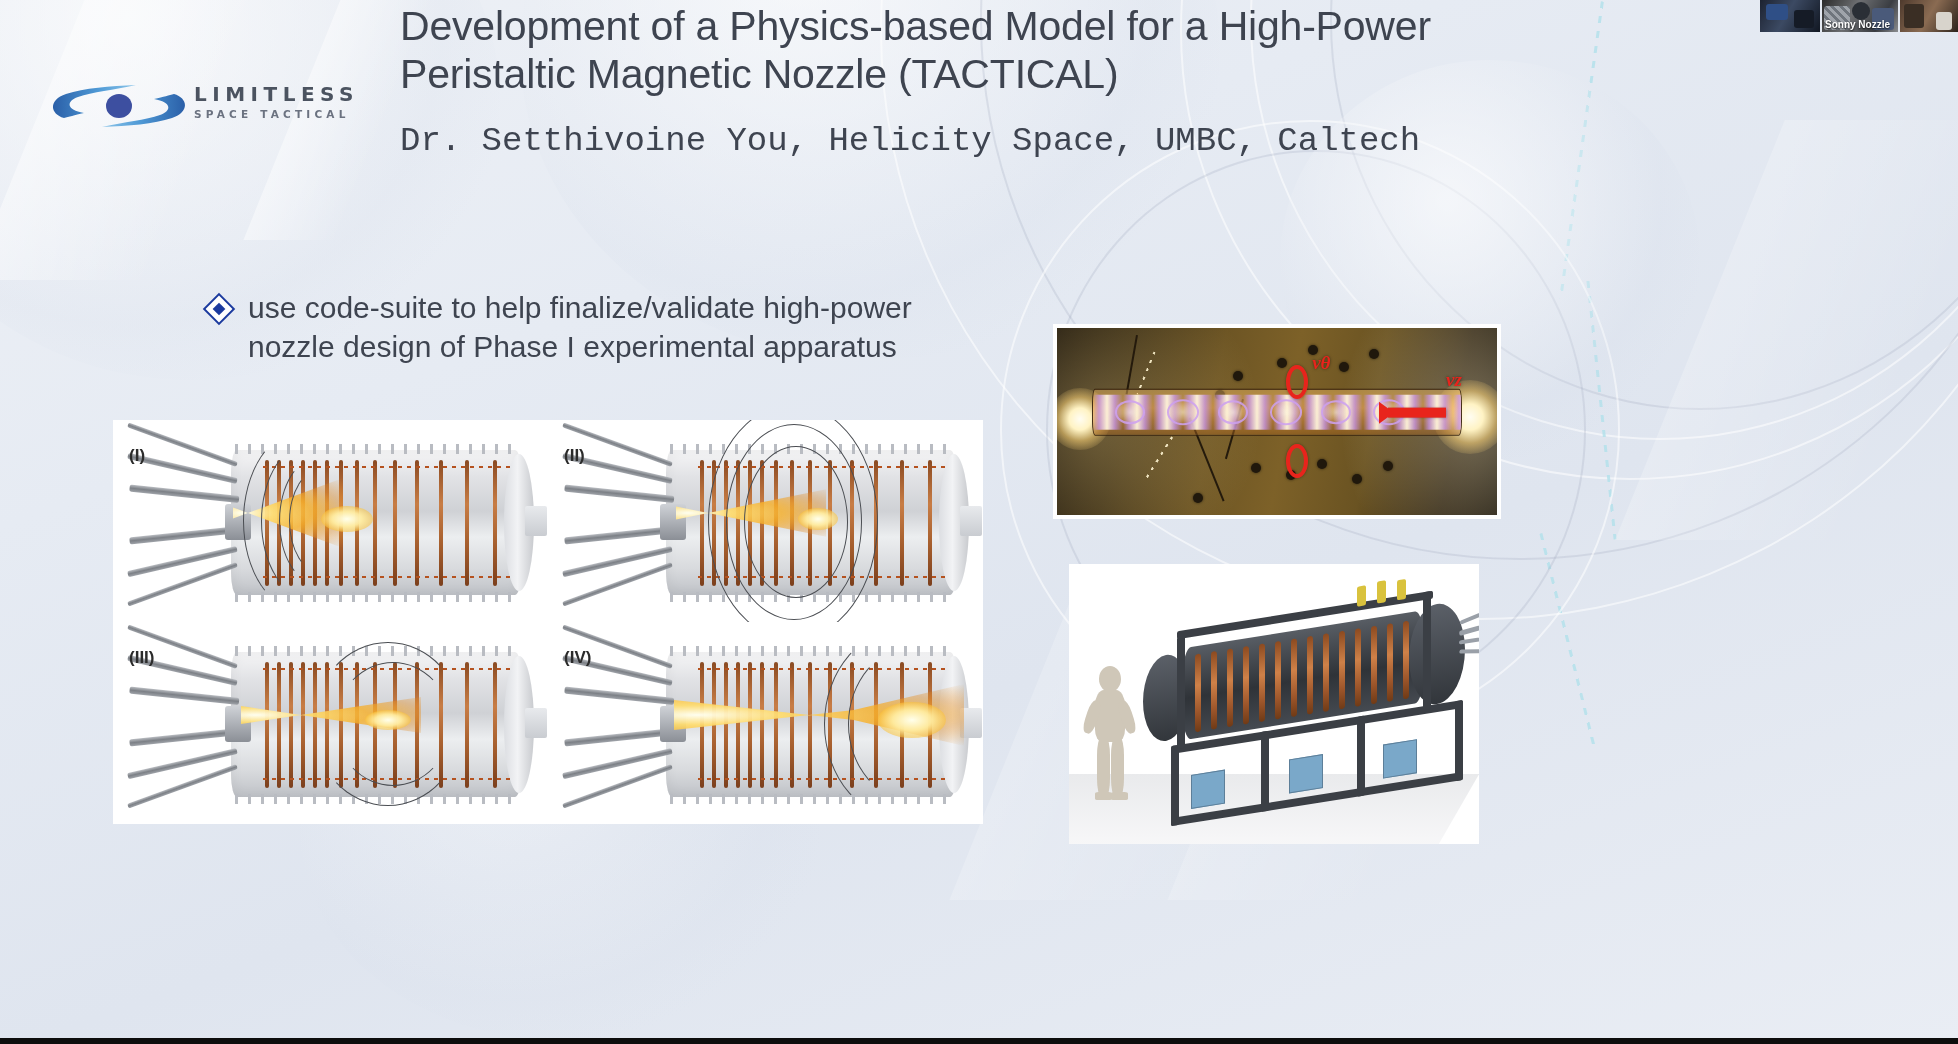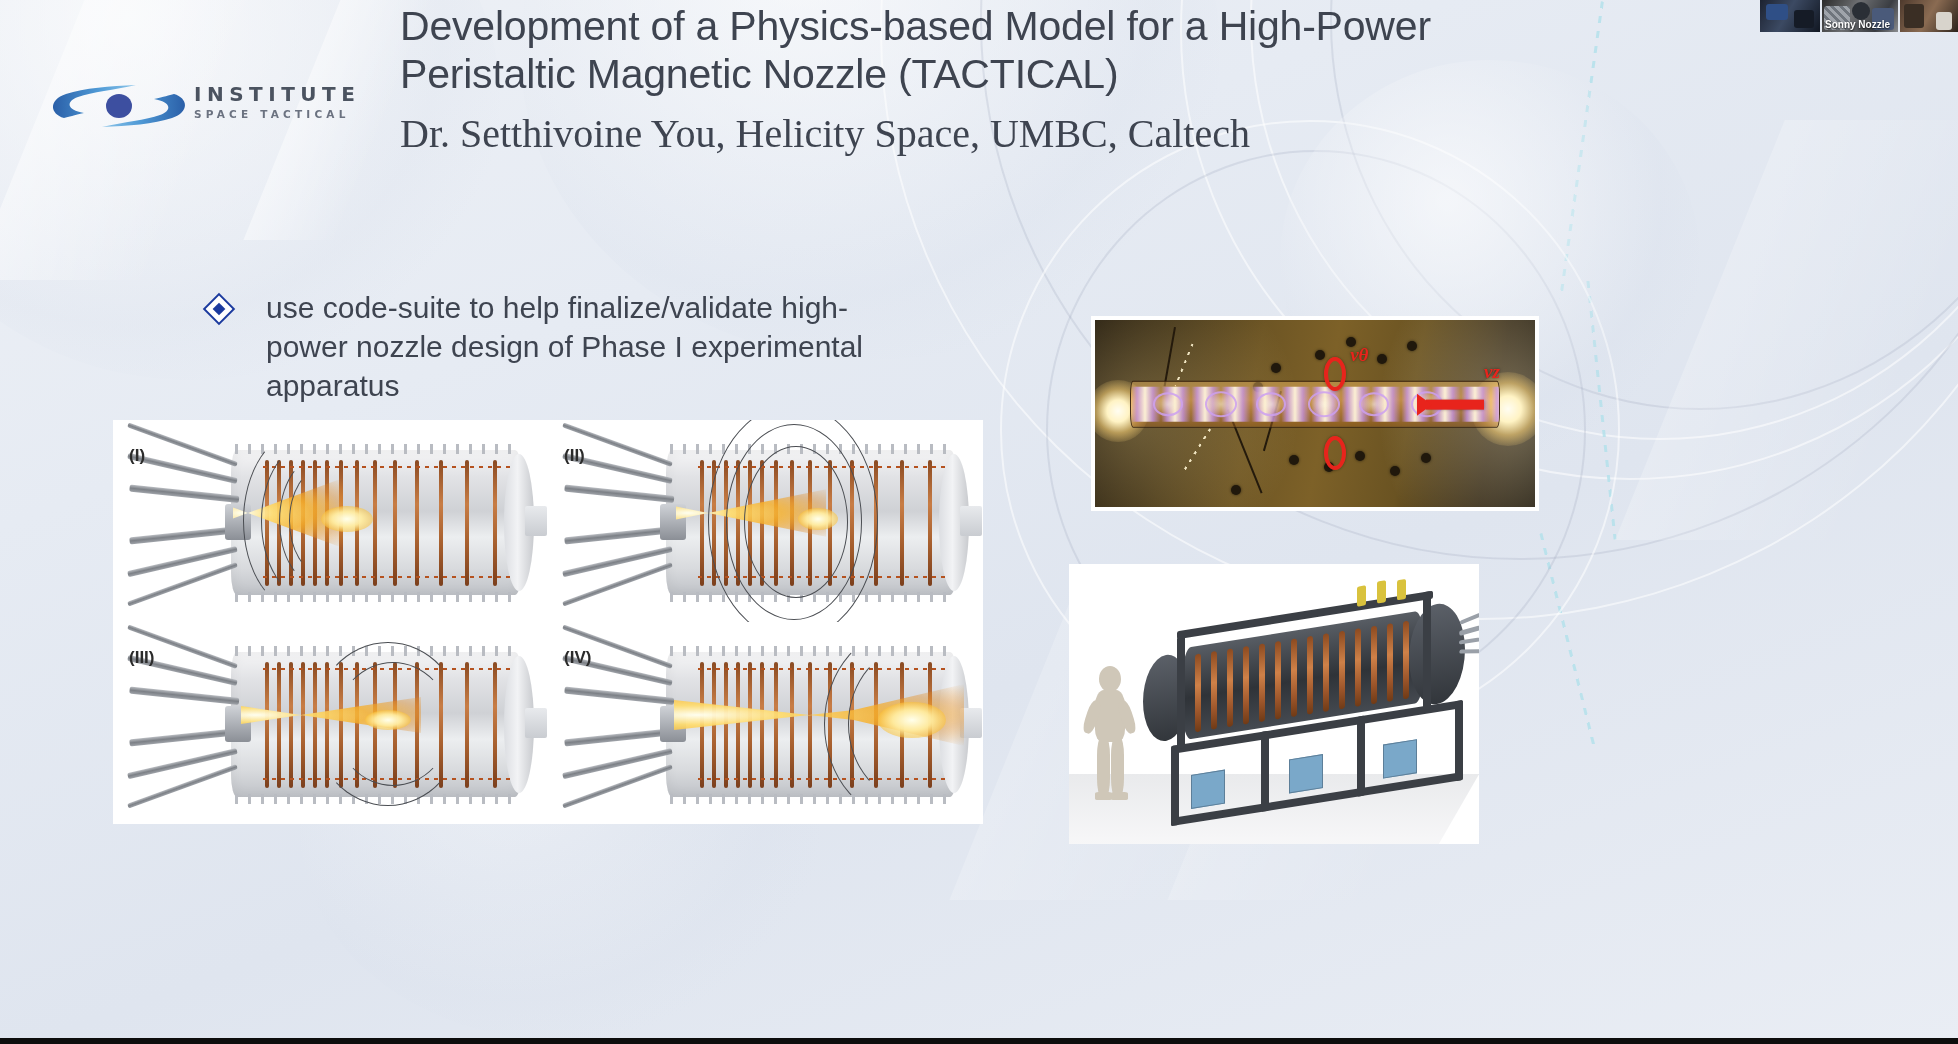--- a/index.html
+++ b/index.html
@@ -64,34 +64,34 @@
 
   
   #title-block { position: absolute; left: 400px; top: 2px; width: 1200px; }
   .title-line {
     font-family: "Liberation Sans", sans-serif;
     font-size: 41px; font-weight: 300; color: #3e4450;
     line-height: 1.18; letter-spacing: -0.2px;
     white-space: nowrap;
   }
   .subtitle-line {
-    font-family: Liberation Serif, serif;
-    font-size: 40px; font-weight: 300; color: #3e4450;
-    line-height: 1.25; margin-top: 10px;
+    font-family: Liberation Mono, monospace;
+    font-size: 34px; font-weight: 300; color: #3e4450;
+    line-height: 1.25; margin-top: 21px;
     white-space: nowrap;
   }
 
   
   #bullet-1 {
     position: absolute; left: 64px; top: 182px; width: 1480px;
     display: flex; gap: 16px; align-items: flex-start;
   }
   #bullet-2 {
     position: absolute; left: 208px; top: 288px; width: 720px;
-    display: flex; gap: 36px; align-items: flex-start;
+    display: flex; gap: 18px; align-items: flex-start;
   }
   .bullet-text {
     font-family: "Liberation Sans", sans-serif;
     font-size: 30px; font-weight: 300; color: #3e4450;
     line-height: 1.30;
   }
   .diamond {
     flex: 0 0 auto;
     width: 22px; height: 22px;
     margin-top: 10px;
@@ -205,25 +205,24 @@
   }
   .sep-dots {
     position: absolute;
     height: 2px;
     background: repeating-linear-gradient(90deg,
       #b5521f 0px, #b5521f 4px, rgba(0,0,0,0) 4px, rgba(0,0,0,0) 9px);
   }
 
   
   #photo-plasma {
-    position: absolute; left: 1053px; top: 316px;
+    position: absolute; left: 1053px; top: 324px;
     width: 448px; height: 195px;
     background: #fff;
     padding: 4px;
-    margin-left: 38px;
   }
   .plasma-inner {
     position: relative; width: 100%; height: 100%;
     overflow: hidden;
     background:
       radial-gradient(ellipse 55% 120% at 8% 50%, rgba(255,225,150,0.30), rgba(0,0,0,0) 70%),
       radial-gradient(ellipse 45% 130% at 96% 50%, rgba(255,240,200,0.40), rgba(0,0,0,0) 70%),
       linear-gradient(100deg,#1b140a 0%, #3a2d14 16%, #6d5524 36%,
                       #7d6128 52%, #6a5322 70%, #2a2010 88%, #130e06 100%);
   }
@@ -428,21 +427,21 @@
           <stop offset="0%" stop-color="#2a5fa8"></stop>
           <stop offset="55%" stop-color="#4f9ad6"></stop>
           <stop offset="100%" stop-color="#8fc7ea"></stop>
         </linearGradient>
       </defs>
       <path d="M20 48 C6 44 4 30 22 24 C40 18 66 16 92 15 C70 20 48 22 34 27 C22 31 22 40 40 43 C30 45 25 47 20 48 Z" fill="url(#swA)"></path>
       <path d="M130 24 C144 28 146 42 128 48 C110 54 84 56 58 57 C80 52 102 50 116 45 C128 41 128 32 110 29 C120 27 125 25 130 24 Z" fill="url(#swB)"></path>
       <ellipse cx="75" cy="36" rx="13" ry="12" fill="#3d4fa0"></ellipse>
     </svg>
     <div class="logo-text">
-      <div class="l1">INSTITUTE</div>
+      <div class="l1">LIMITLESS</div>
       <div class="l2">SPACE TACTICAL</div>
     </div>
   </div>
 
   <div id="title-block">
     <div class="title-line">Development of a Physics-based Model for a High-Power</div>
     <div class="title-line">Peristaltic Magnetic Nozzle (TACTICAL)</div>
     <div class="subtitle-line">Dr. Setthivoine You, Helicity Space, UMBC, Caltech</div>
   </div>
 

